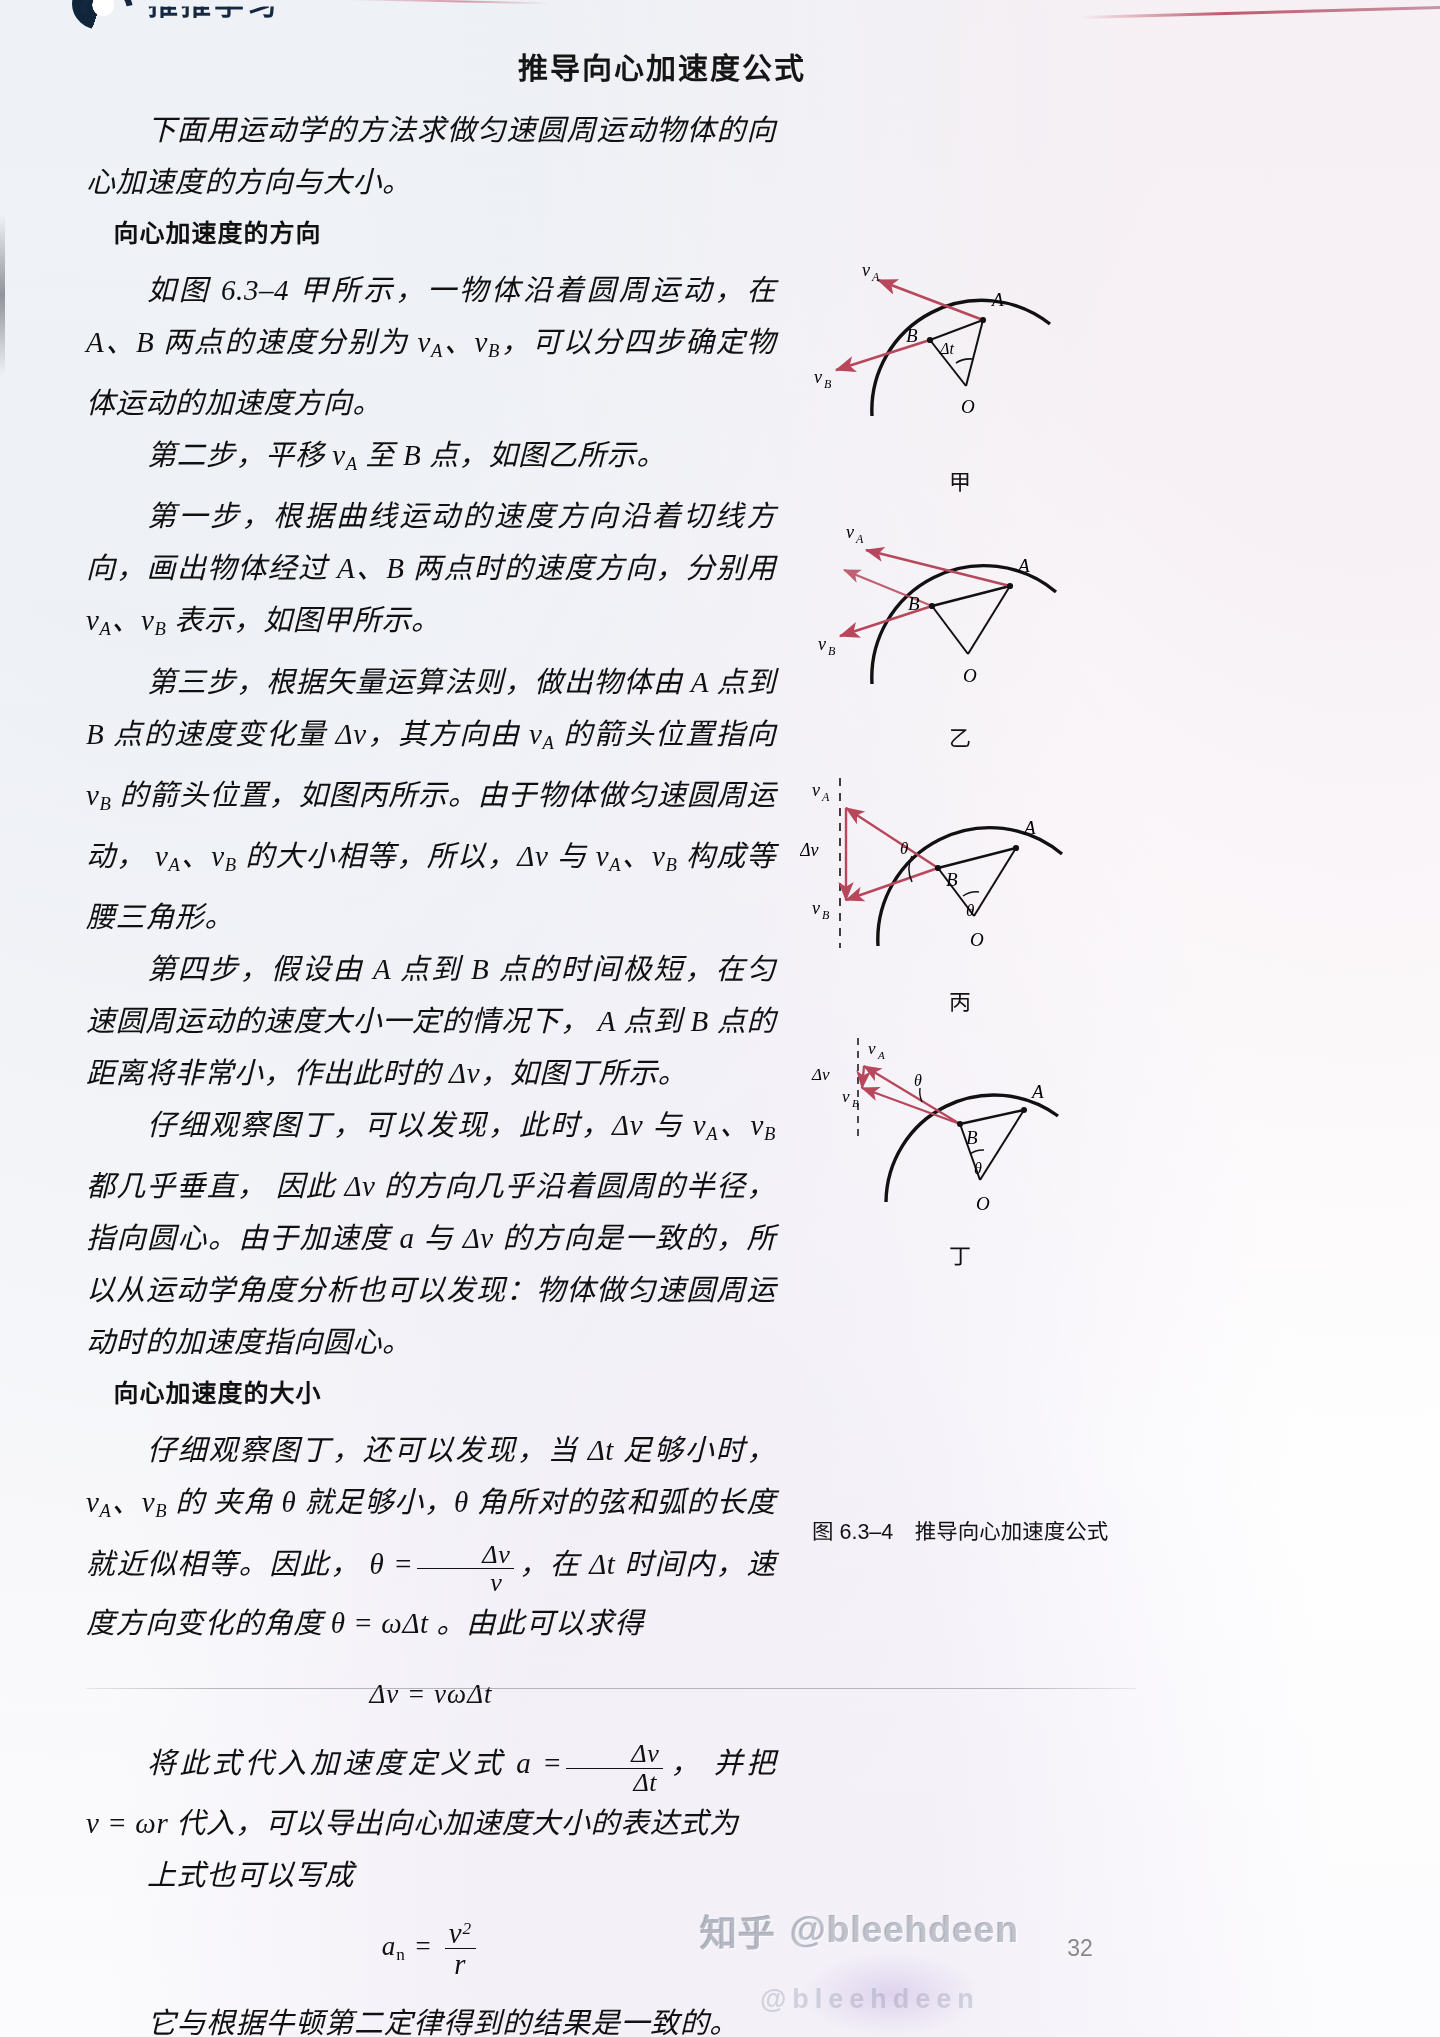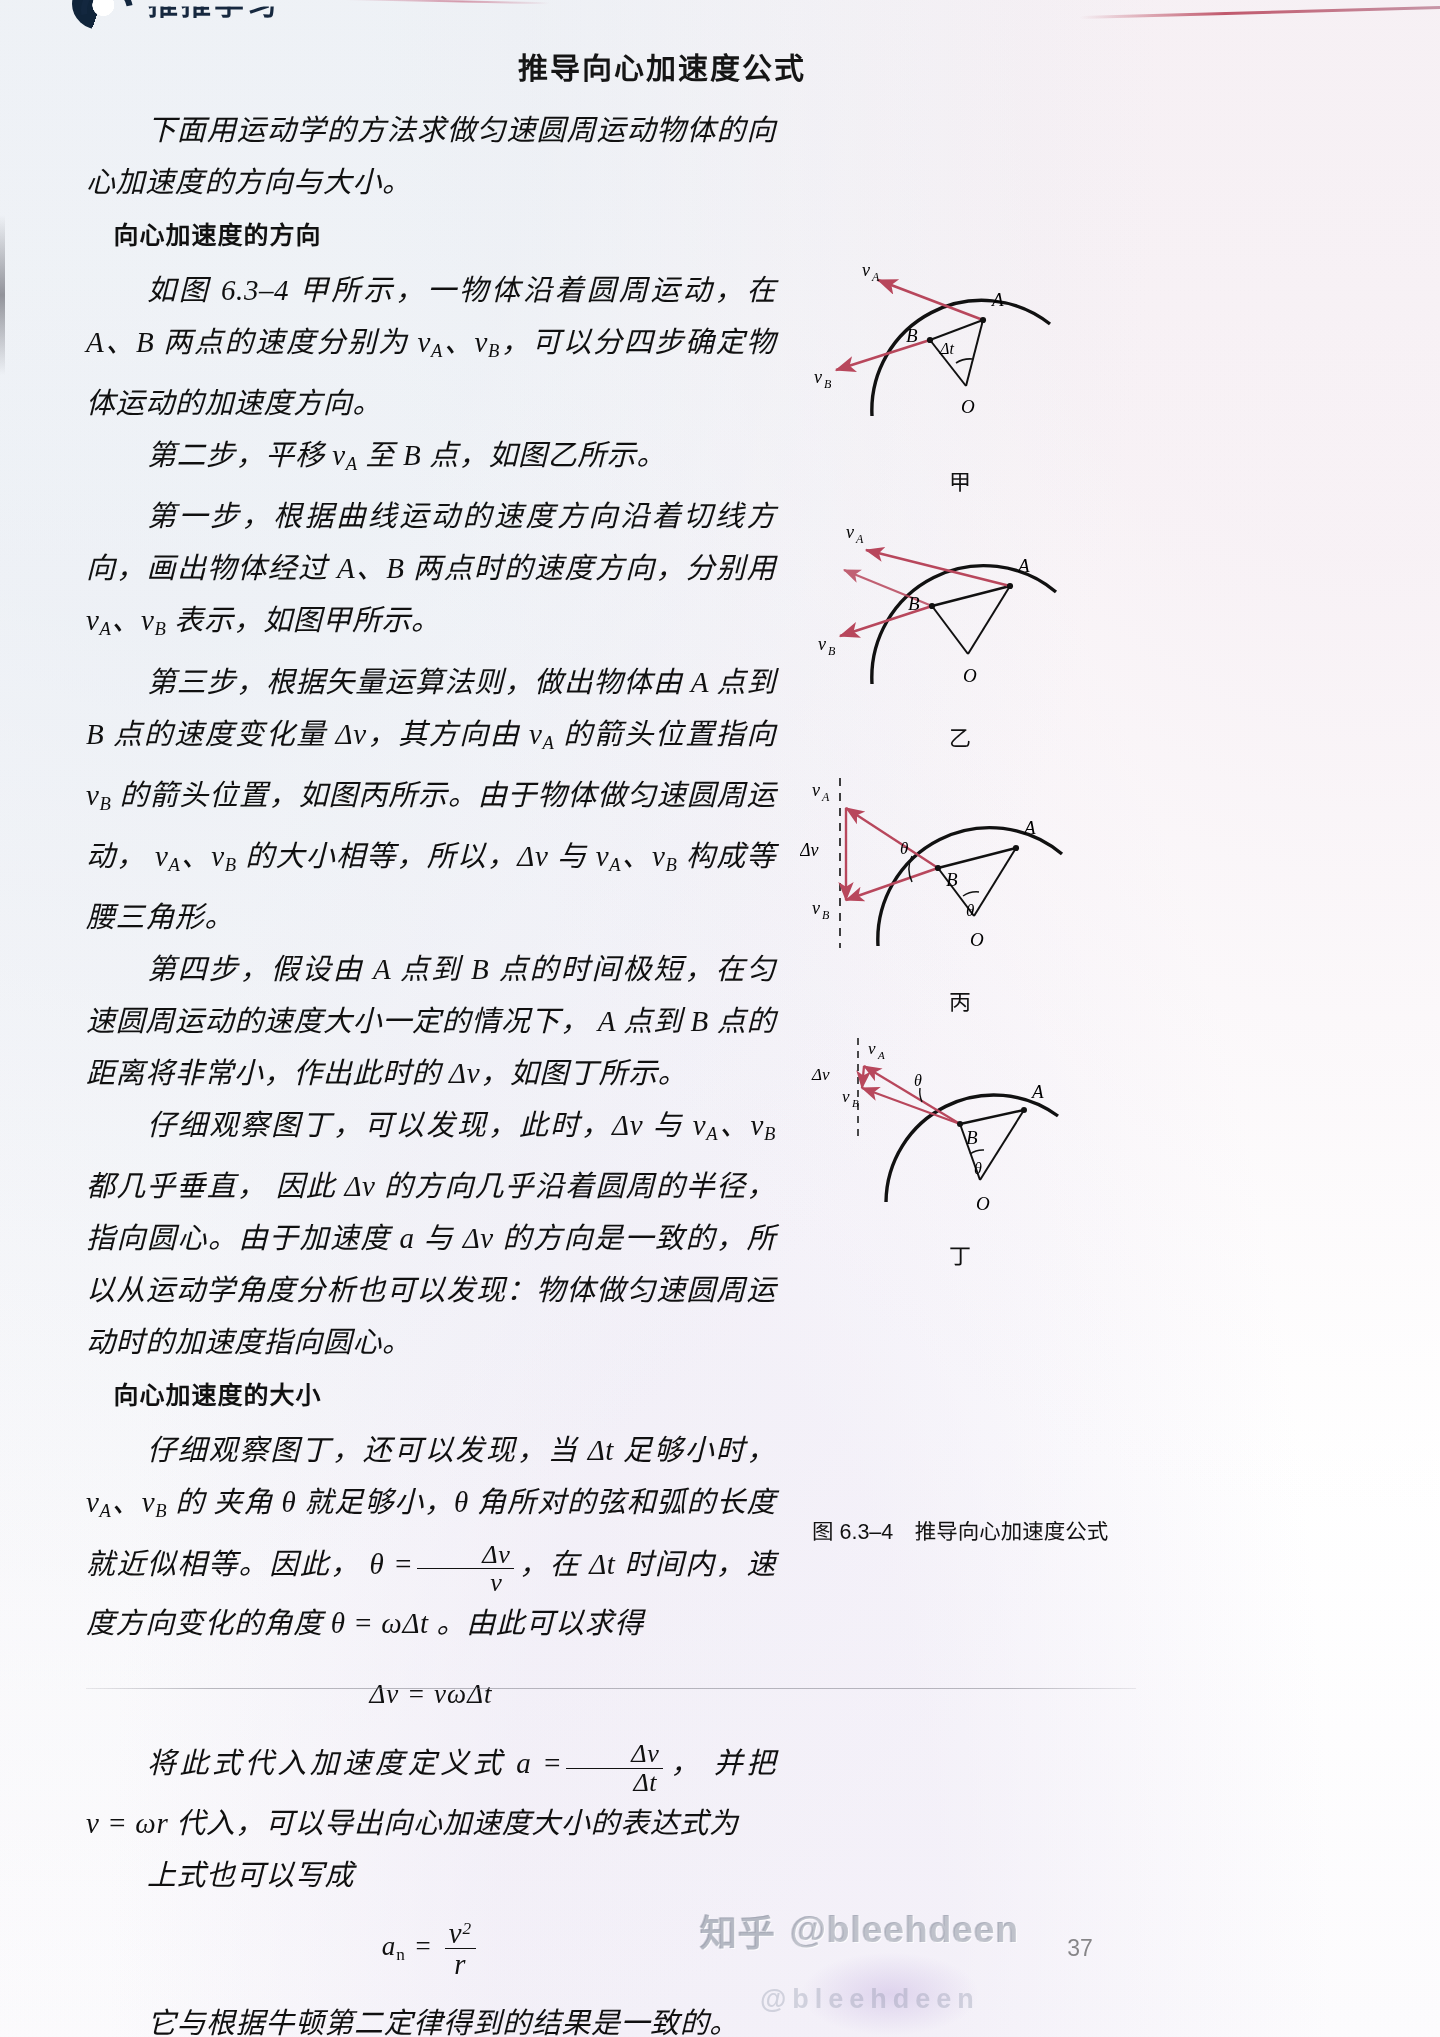--- a/index.html
+++ b/index.html
@@ -78,21 +78,21 @@
   }
   .para{
     font-family:"Liberation Serif","DejaVu Serif",serif;
     font-size:29px;line-height:52px;letter-spacing:.6px;
     text-align:justify;color:#101010;
     margin:0 0 0 0;
     font-style:italic;
   }
   .para.indent{text-indent:2.1em;}
   .subhead{
-    font-family:Liberation Serif, serif;
+    font-family:Liberation Mono, monospace;
     font-style:normal;font-weight:600;font-size:25px;line-height:56px;
     letter-spacing:1px;text-indent:1.1em;color:#111;
   }
   .v{font-style:italic;}
   .sub{font-size:.64em;vertical-align:-.28em;font-style:italic;}
   .frac{
     display:inline-block;vertical-align:-.62em;text-align:center;
     font-style:italic;line-height:1.02;margin:0 4px;
   }
   .frac .num{display:block;padding:0 4px;font-size:.9em;}
@@ -361,20 +361,20 @@
       <text x="42" y="70" font-size="17" font-style="italic" font-family="Liberation Serif, serif">v</text>
       <text x="52" y="75" font-size="11" font-style="italic" font-family="Liberation Serif, serif">B</text>
     </svg>
     <div class="figlabel">丁</div>
   </div>
 </div>
 
 <div class="figcaption">图 6.3–4　推导向心加速度公式</div>
 
 <div class="footer-rule"></div>
-<div class="pageno">37</div>
+<div class="pageno">32</div>
 
 <div class="wm-blot"></div>
 <div class="wm">
   <span class="zhihu">知乎</span>
   <span>@bleehdeen</span>
 </div>
 <div class="wm-ghost">@bleehdeen</div>
 
 </body></html>

